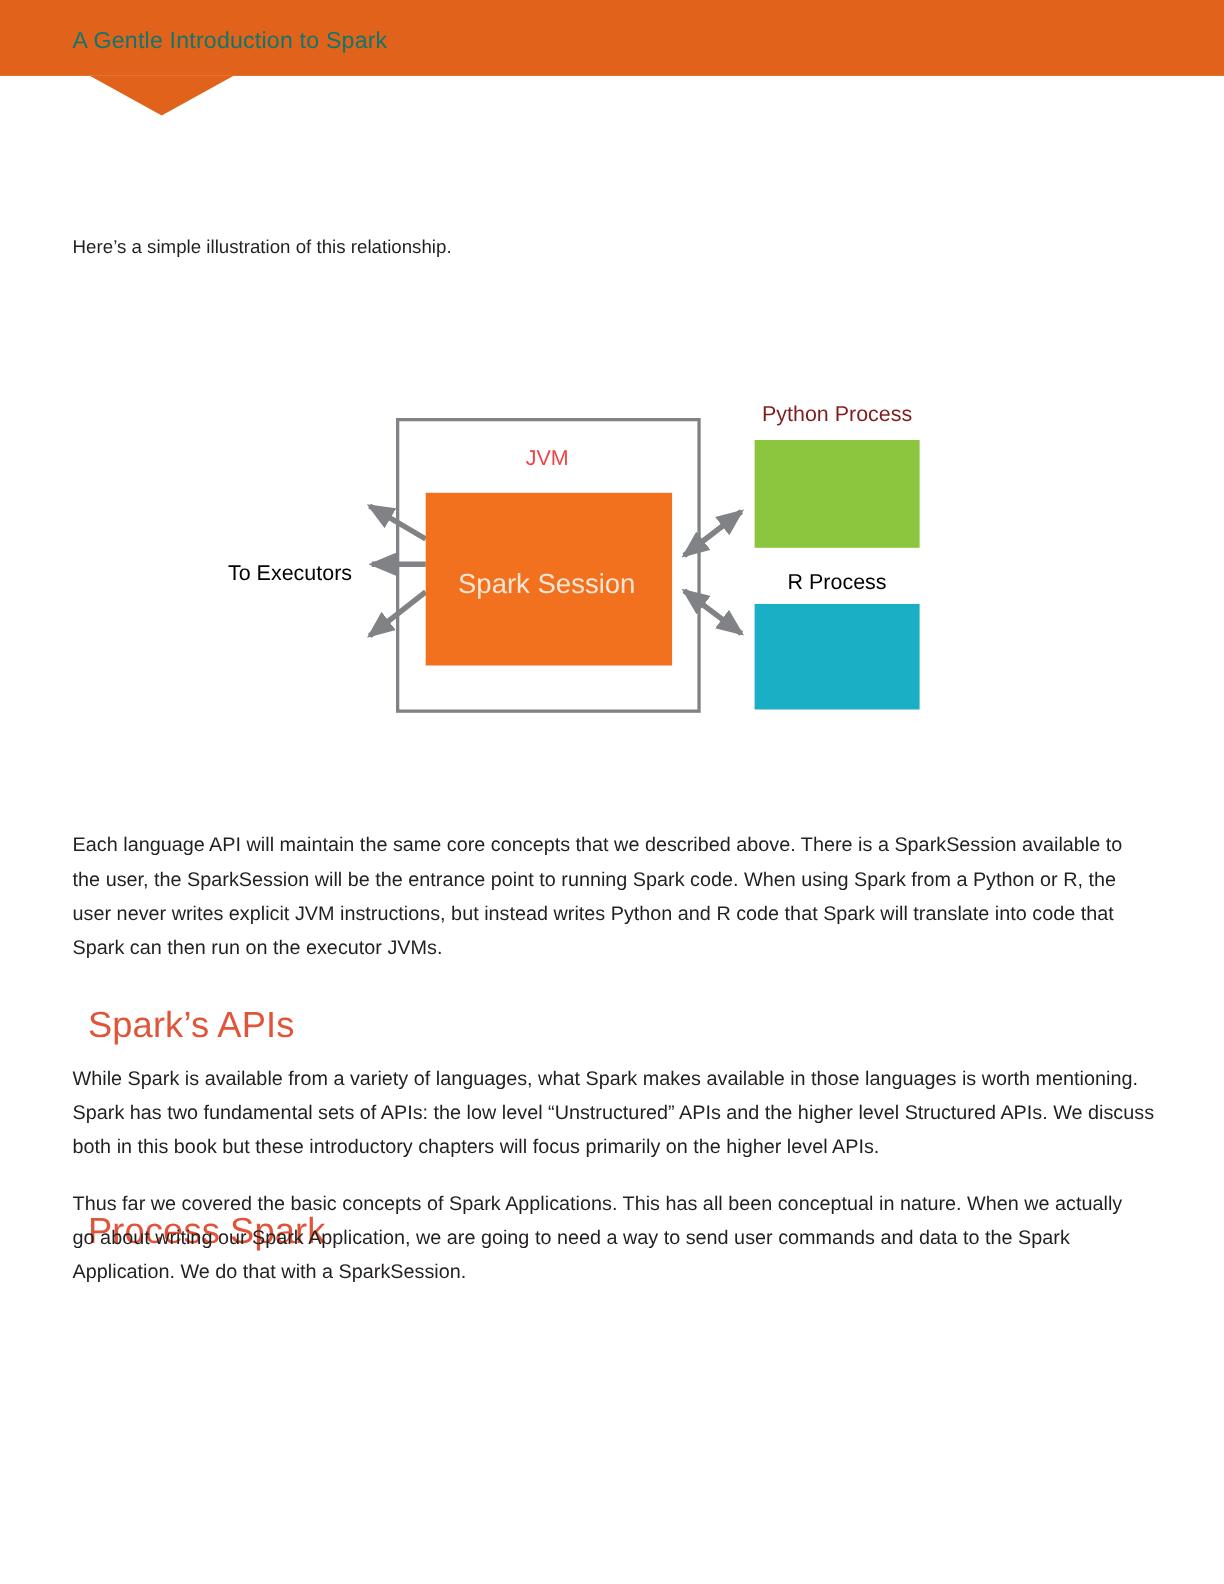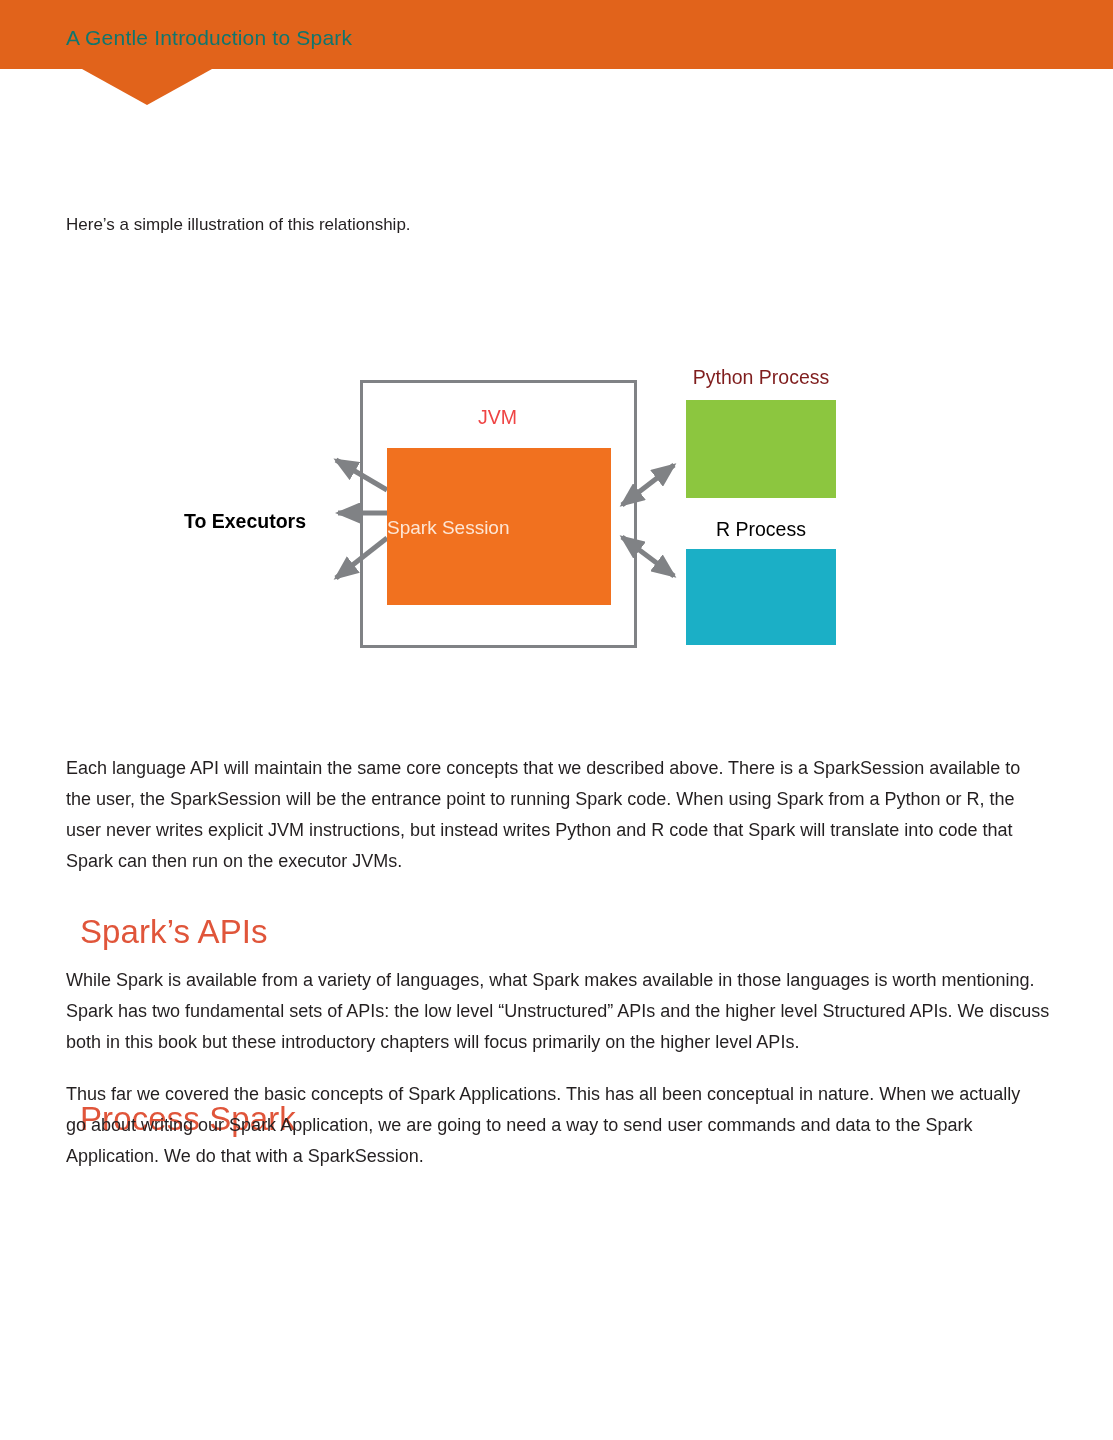--- a/index.html
+++ b/index.html
@@ -107,21 +107,22 @@
     top: 448px;
     width: 224px;
     height: 157px;
     background: #f1711f;
   }
   .spark-session-label {
     position: absolute;
     left: 387px;
     top: 517px;
     width: 220px;
-    font-size: 19px;
+    text-align: center;
+    font-size: 25px;
     color: #fde6d5;
   }
   .python-box {
     position: absolute;
     left: 686px;
     top: 400px;
     width: 150px;
     height: 98px;
     background: #8cc63f;
   }
@@ -149,24 +150,23 @@
     width: 202px;
     text-align: center;
     font-size: 19.5px;
     color: #000000;
   }
   .to-executors-label {
     position: absolute;
     left: 170px;
     top: 510px;
     width: 150px;
-    text-align: center;
+    text-align: right;
     font-size: 19.5px;
     color: #000000;
-    font-weight: bold;
   }
   .arrows-svg {
     position: absolute;
     left: 0;
     top: 0;
     width: 1113px;
     height: 1440px;
   }
 
   

